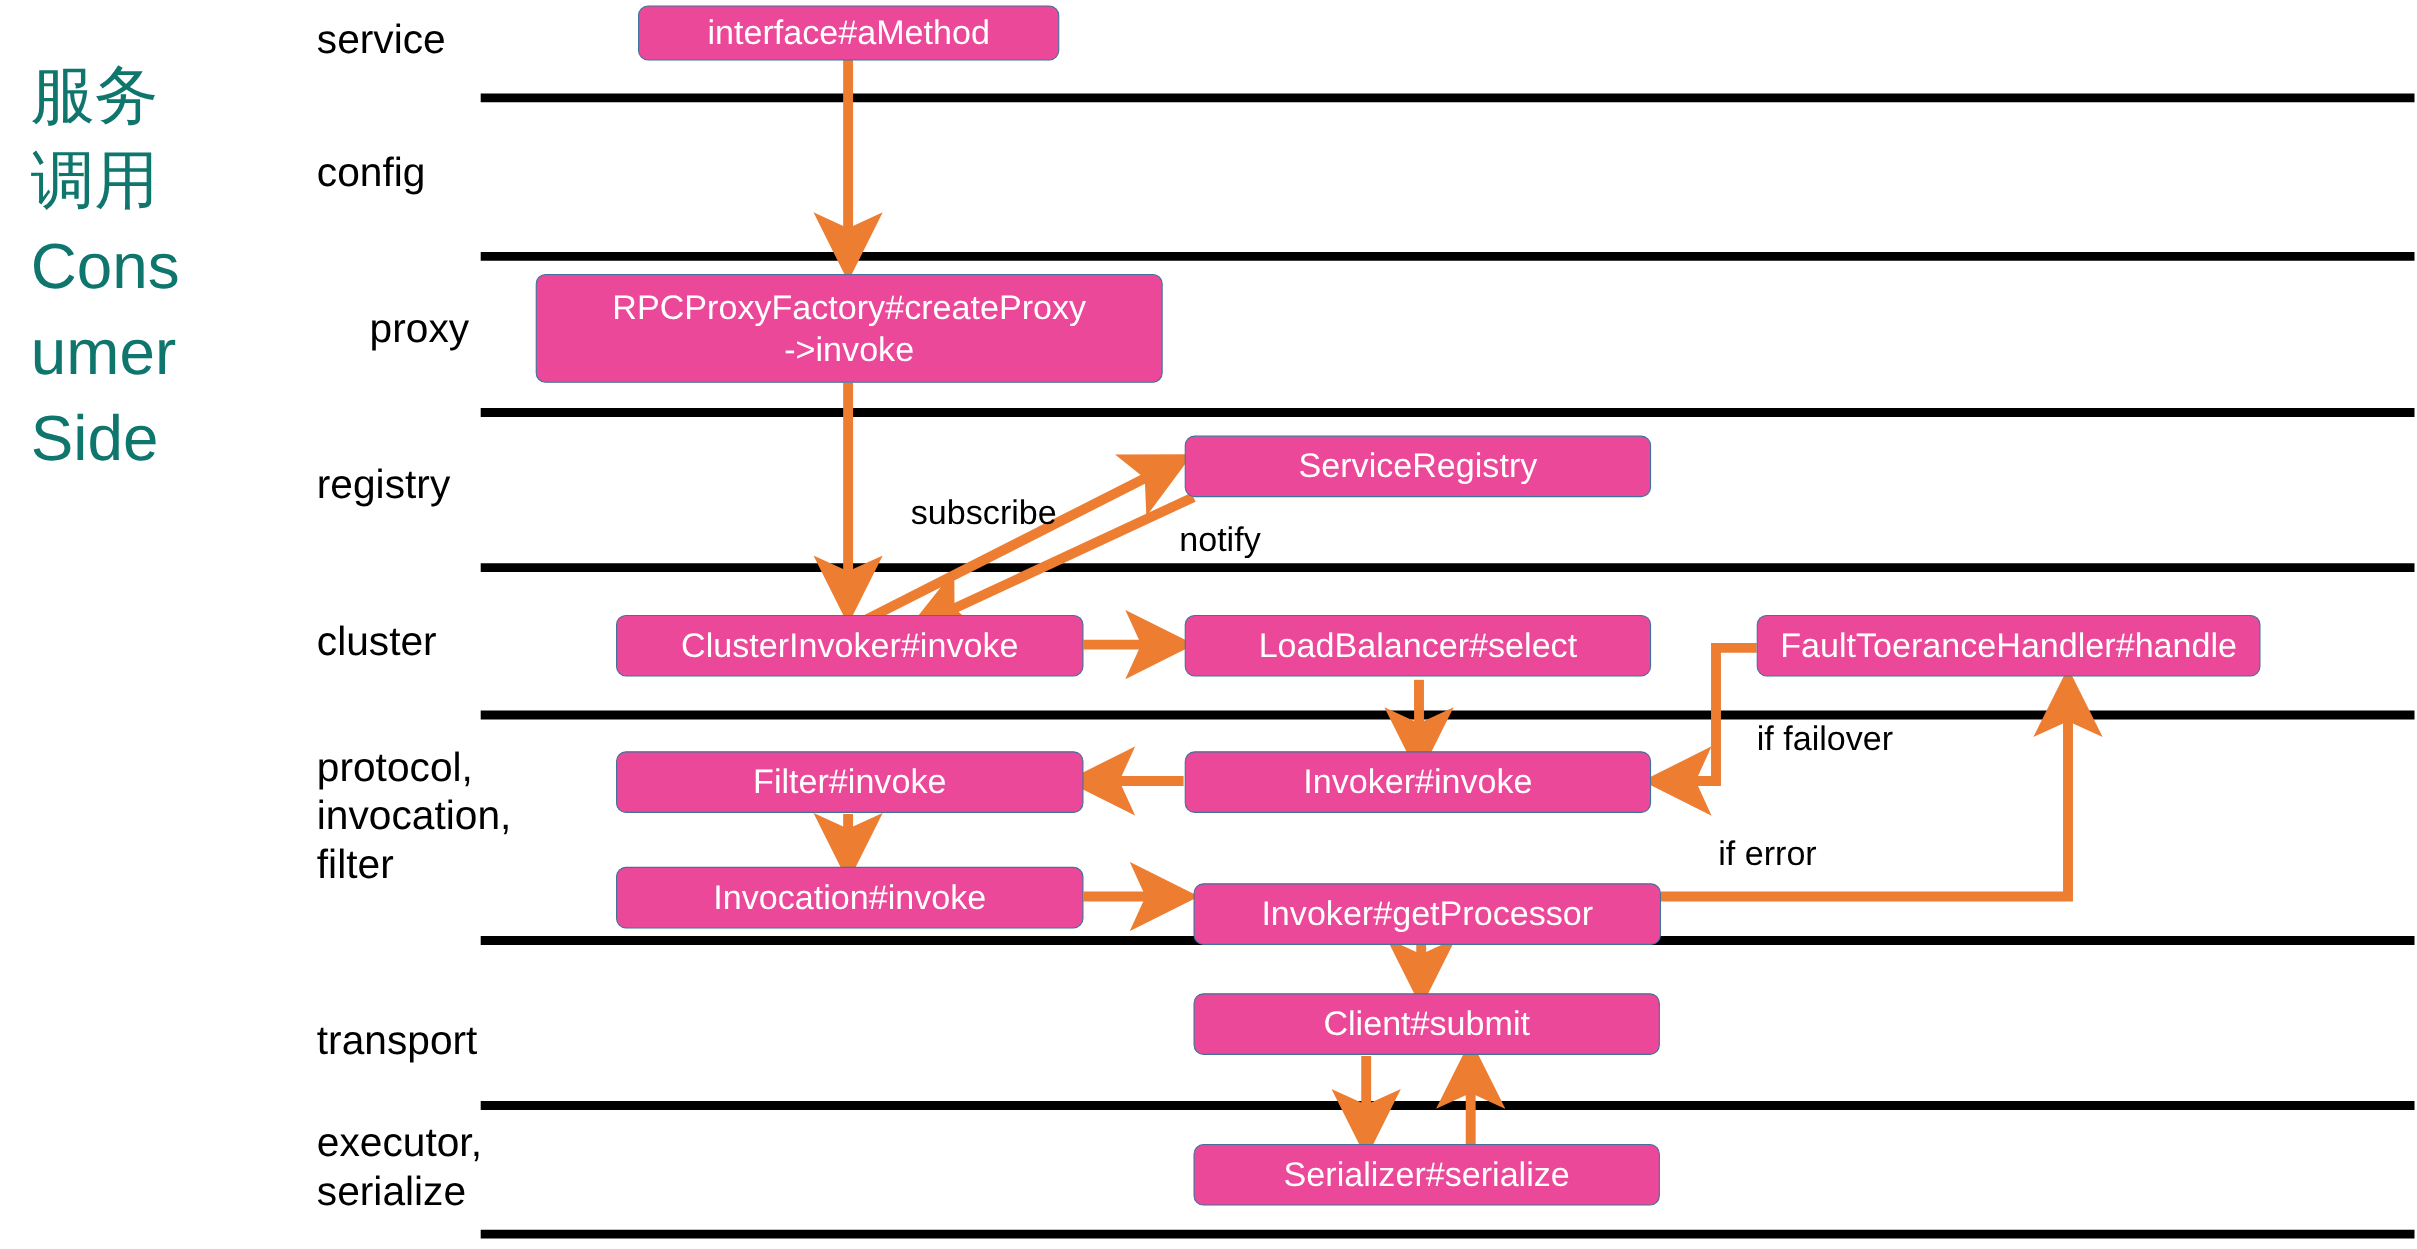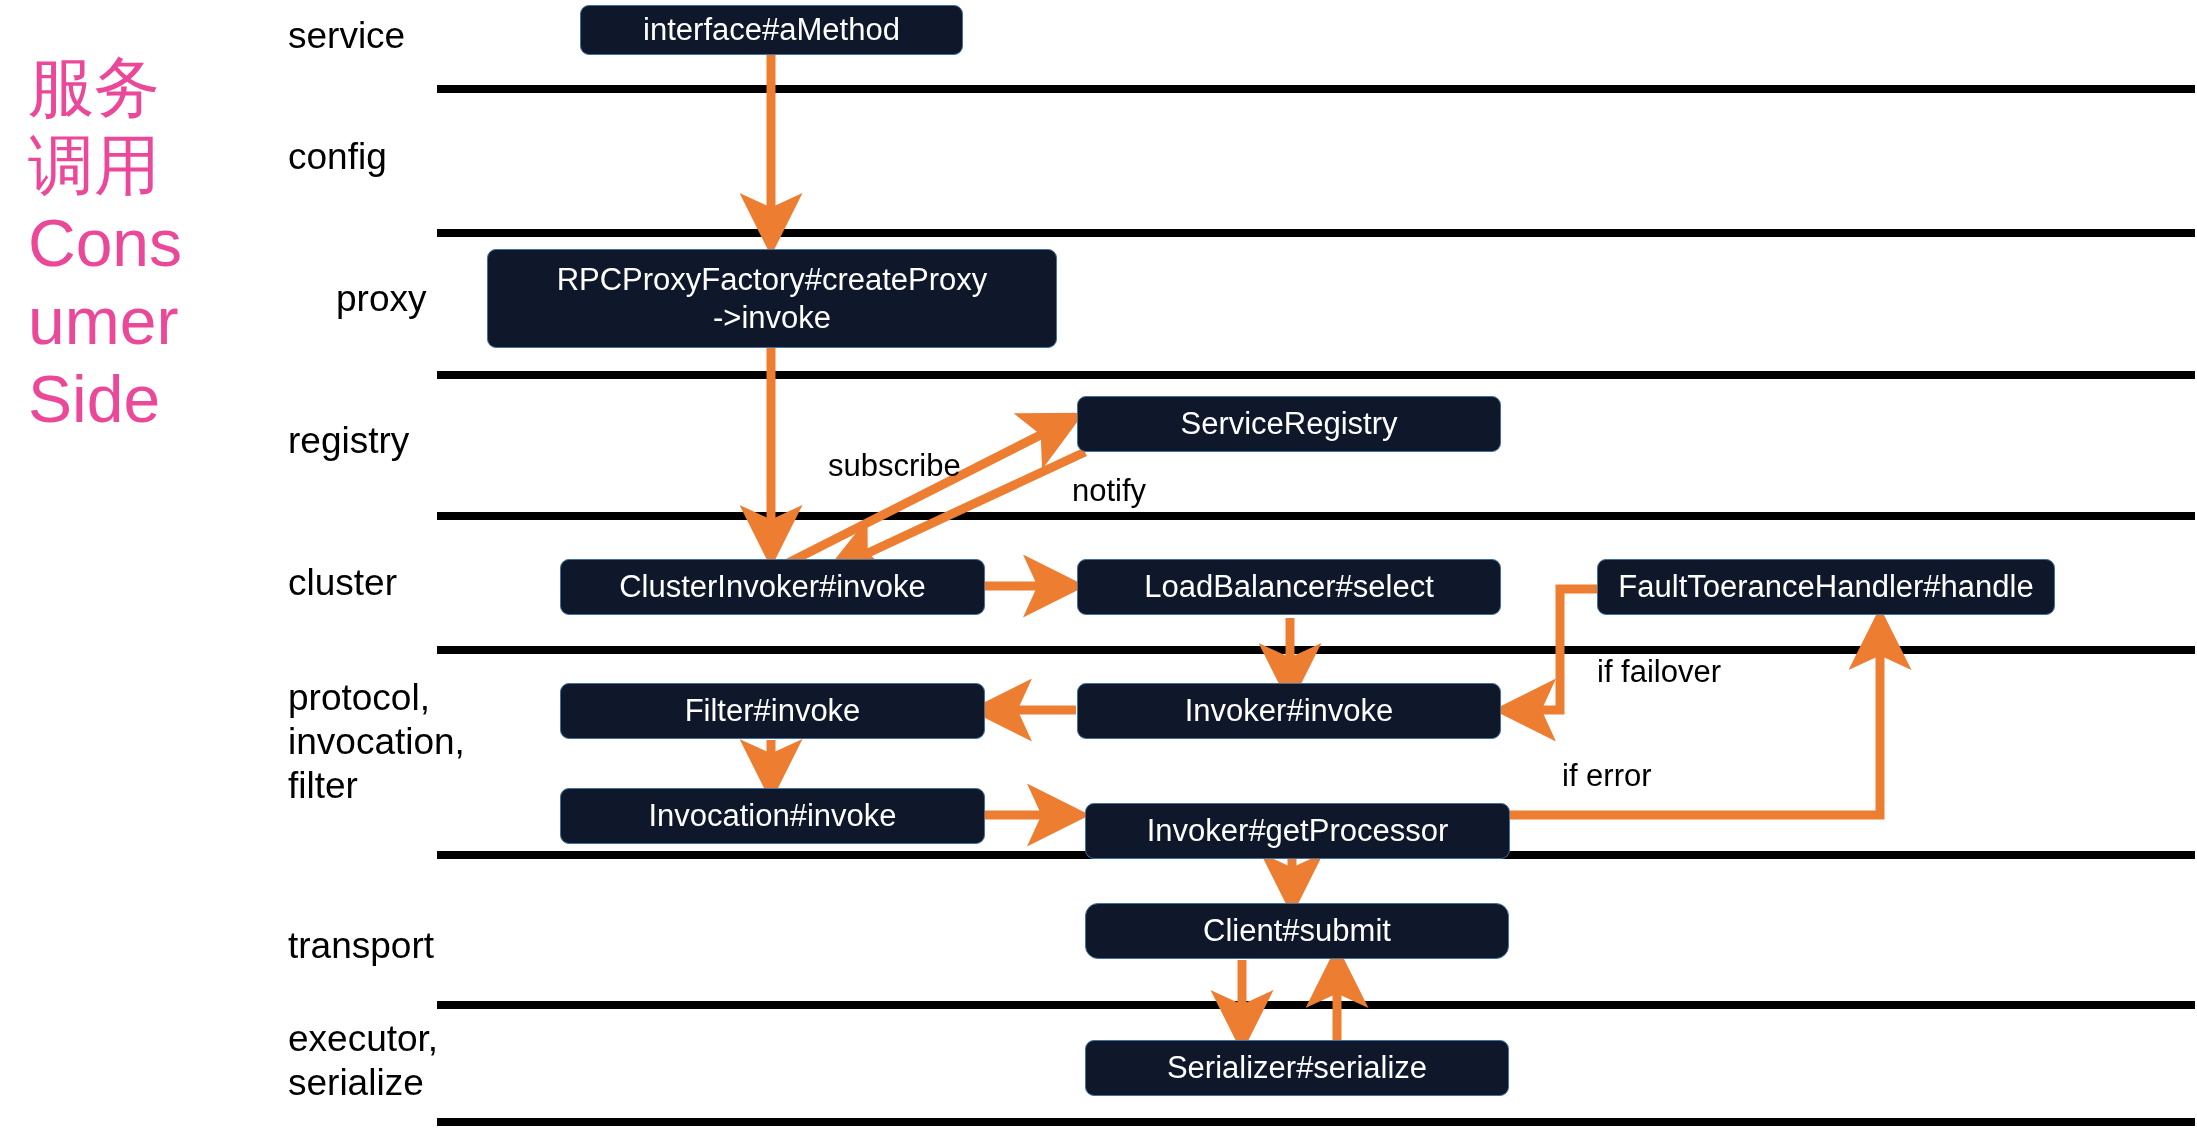--- a/index.html
+++ b/index.html
@@ -22,36 +22,36 @@
     left: 0;
     top: 0;
     width: 2197px;
     height: 1135px;
   }
   .title-block {
     position: absolute;
     left: 28px;
     top: 48px;
     width: 210px;
-    font-size: 66px;
+    font-size: 58px;
     line-height: 78px;
-    color: #ec4899;
+    color: #0f766e;
     letter-spacing: 0px;
     white-space: pre-line;
   }
   .layer-label {
     position: absolute;
     font-size: 37px;
     line-height: 44px;
     color: #000000;
     white-space: pre-line;
   }
   .node {
     position: absolute;
-    background: #0f172a;
+    background: #ec4899;
     border: 1px solid #41719C;
     border-radius: 9px;
     color: #ffffff;
     font-size: 31px;
     line-height: 38px;
     display: flex;
     align-items: center;
     justify-content: center;
     text-align: center;
     box-sizing: border-box;
@@ -153,21 +153,21 @@
   <div class="node" style="left:1597px; top:559px; width:458px; height:56px;">FaultToeranceHandler#handle</div>
 
   <div class="node" style="left:560px; top:683px; width:425px; height:56px;">Filter#invoke</div>
 
   <div class="node" style="left:1077px; top:683px; width:424px; height:56px;">Invoker#invoke</div>
 
   <div class="node" style="left:560px; top:788px; width:425px; height:56px;">Invocation#invoke</div>
 
   <div class="node" style="left:1085px; top:788px; width:425px; height:56px;margin-top:15px;">Invoker#getProcessor</div>
 
-  <div class="node" style="left:1085px; top:903px; width:424px; height:56px;border-radius:13px;">Client#submit</div>
+  <div class="node" style="left:1085px; top:903px; width:424px; height:56px;">Client#submit</div>
 
   <div class="node" style="left:1085px; top:1040px; width:424px; height:56px;">Serializer#serialize</div>
 
   <div class="edge-label" style="left:828px; top:448px;">subscribe</div>
   <div class="edge-label" style="left:1072px; top:473px;">notify</div>
   <div class="edge-label" style="left:1557px; top:654px;margin-left:40px;">if failover</div>
   <div class="edge-label" style="left:1562px; top:758px;">if error</div>
 
 </div>
 

